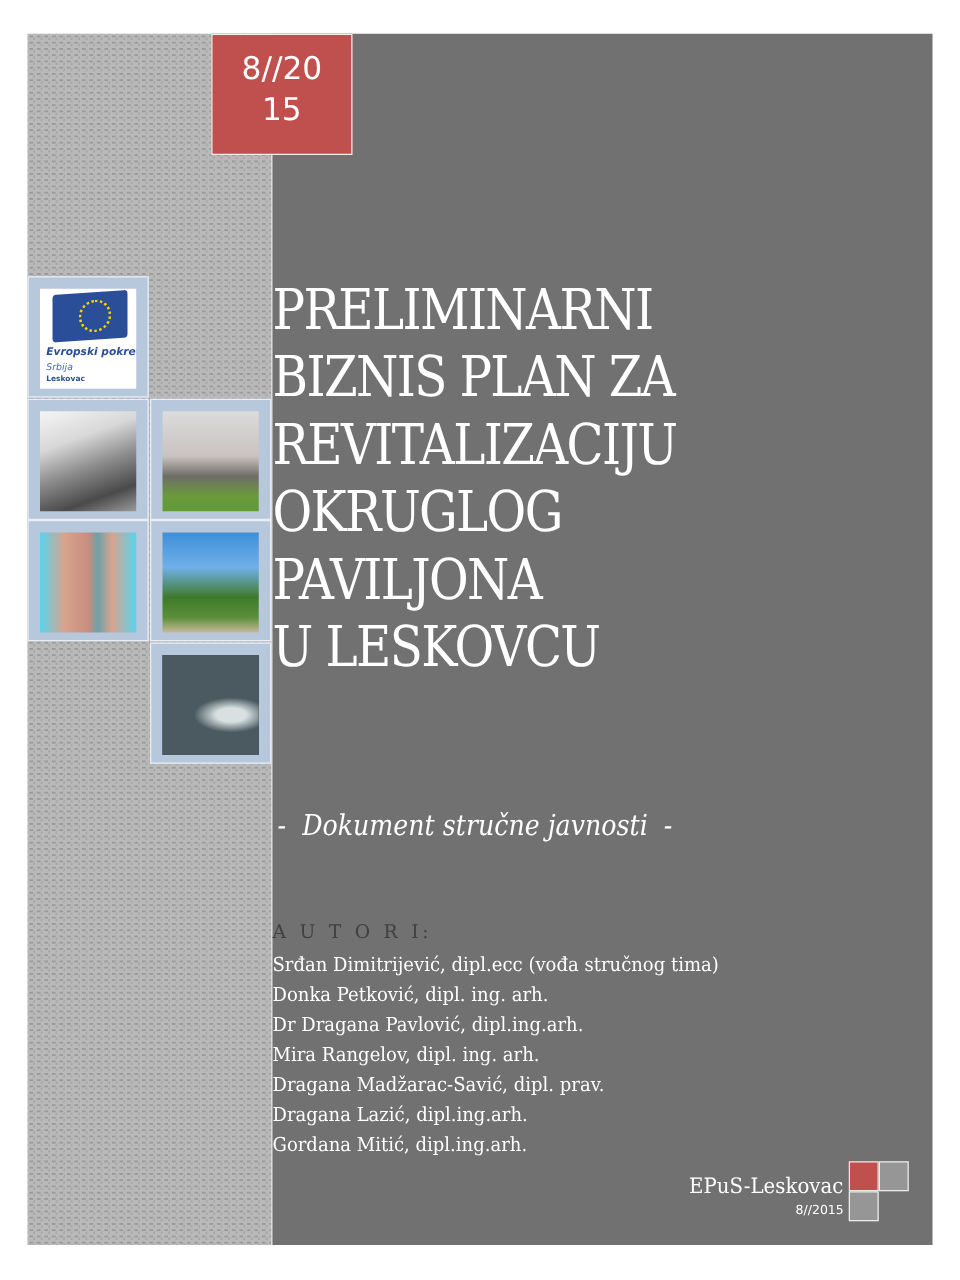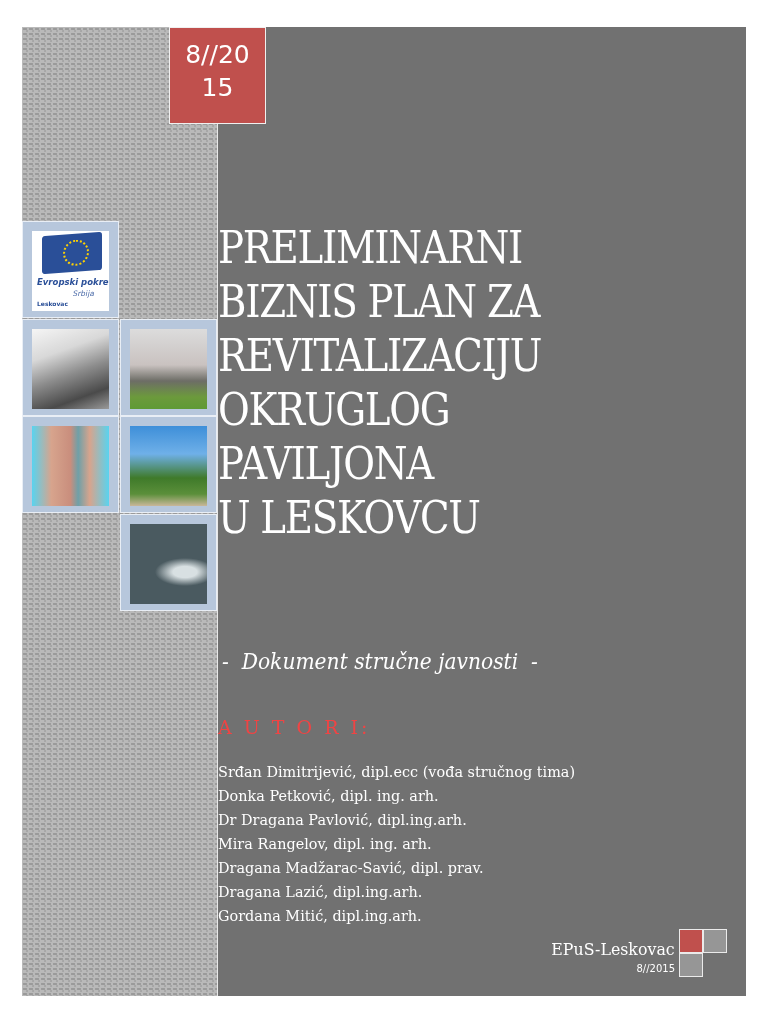--- a/index.html
+++ b/index.html
@@ -9,52 +9,52 @@
     position:absolute; left:0; top:0; width:195px; height:969px;
     background-color:#b9b9b9;
     background-image:
       radial-gradient(ellipse 3px 1.5px at 3px 2px, #9a9a9a 60%, transparent 62%),
       radial-gradient(ellipse 3px 1.5px at 6px 4px, #a6a6a6 60%, transparent 62%);
     background-size:6px 5px, 6px 5px;
     border-right:1px solid #e8e8e8;
   }
   .main { position:absolute; left:196px; top:0; width:528px; height:969px; background:#717171; }
   .date-box {
-    position:absolute; left:147px; top:0; width:97px; height:97px; background:#c0504d;
+    position:absolute; left:147px; top:0; width:113px; height:97px; background:#c0504d;
     border:1px solid #f0f0f0; box-sizing:border-box; color:#fff;
     font-family:"DejaVu Sans", sans-serif; font-size:25px; line-height:33px; text-align:center;
     padding-top:10px;
   }
   .tile {
     position:absolute; width:97px; height:97px; background:#b7c7dc;
     border:1px solid #e9eef5; box-sizing:border-box;
   }
   .tile .img { position:absolute; left:9px; top:9px; width:77px; height:80px; overflow:hidden; }
   .eu-logo { background:#ffffff; }
   .eu-flag { position:absolute; left:10px; top:3px; width:60px; height:38px; background:#2a4f98; transform:skewY(-4deg); border-radius:3px; }
   .eu-stars { position:absolute; left:21px; top:6px; width:26px; height:26px; border:2px dotted #ffd200; border-radius:50%; box-sizing:border-box; }
   .eu-t1 { position:absolute; left:5px; top:46px; font-family:"DejaVu Sans", sans-serif; font-style:italic; font-weight:bold; font-size:8.5px; color:#2a4f98; white-space:nowrap; }
-  .eu-t2 { position:absolute; left:5px; top:58px; font-family:"DejaVu Sans", sans-serif; font-style:italic; font-size:7.5px; color:#4a6aa8;margin-left:36px; }
+  .eu-t2 { position:absolute; left:5px; top:58px; font-family:"DejaVu Sans", sans-serif; font-style:italic; font-size:7.5px; color:#4a6aa8; }
   .eu-t3 { position:absolute; left:5px; top:69px; font-family:"DejaVu Sans", sans-serif; font-weight:bold; font-size:6px; color:#2a4f98; }
   .ph1 { background:linear-gradient(160deg,#f5f5f5 0%,#d8d8d8 30%,#8c8c8c 55%,#4a4a4a 80%,#9a9a9a 100%); }
   .ph2 { background:linear-gradient(180deg,#dcdcdc 0%,#c9c2c0 45%,#6d6d66 65%,#6c9a3c 85%,#5f9a35 100%); }
   .ph3 { background:linear-gradient(90deg,#59d3ef 0%,#d7a48d 25%,#c98e7d 50%,#6ea0a8 60%,#d7a48d 75%,#59d3ef 100%); }
   .ph4 { background:linear-gradient(180deg,#3e8fd9 0%,#6fb0e8 35%,#3f7a2a 65%,#5b8f3a 85%,#c9b79a 100%); }
   .ph5 { background:radial-gradient(ellipse 30px 14px at 55px 48px,#d8e0e2 40%,#4a5a60 100%),#1d2a30; }
   .title {
     position:absolute; left:218px; top:221px; color:#ffffff;
     font-family:"DejaVu Serif", serif; font-size:45px; line-height:54px; letter-spacing:-1.5px;
     transform:scaleX(0.86); transform-origin:left top; white-space:nowrap;
   }
   .subtitle {
     position:absolute; left:222px; top:648px; color:#ffffff;
     font-family:"DejaVu Serif", serif; font-style:italic; font-size:23px; white-space:pre;
     transform:scaleX(0.88); transform-origin:left top;
   }
-  .authors-label { position:absolute; left:218px; top:716px; color:#ef4444; font-size:19px; letter-spacing:3px; }
+  .authors-label { position:absolute; left:218px; top:736px; color:#404040; font-size:15px; letter-spacing:3px; }
   .authors { position:absolute; left:218px; top:760px; color:#ffffff; font-size:15.5px; line-height:24px; transform:scaleX(0.93); transform-origin:left top; white-space:nowrap; }
   .org { position:absolute; right:93px; top:939px; color:#ffffff; font-size:17px; text-align:right; transform:scaleX(0.93); transform-origin:right top; }
   .org-date { position:absolute; right:93px; top:963px; color:#ffffff; font-family:"DejaVu Sans", sans-serif; font-size:10px; }
   .logo-sq { position:absolute; width:24px; height:24px; border:1px solid #ebebeb; box-sizing:border-box; }
 </style>
 </head>
 <body>
 
 <div class="page">
   <div class="pattern"></div>

